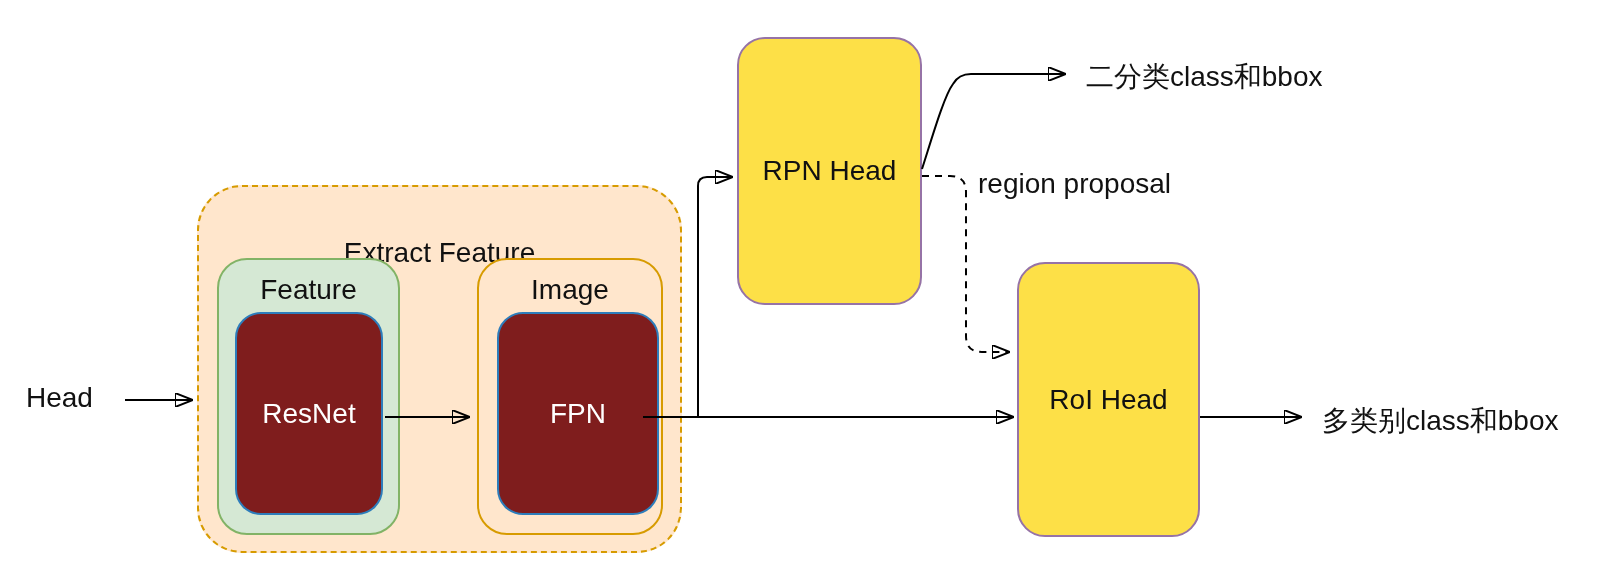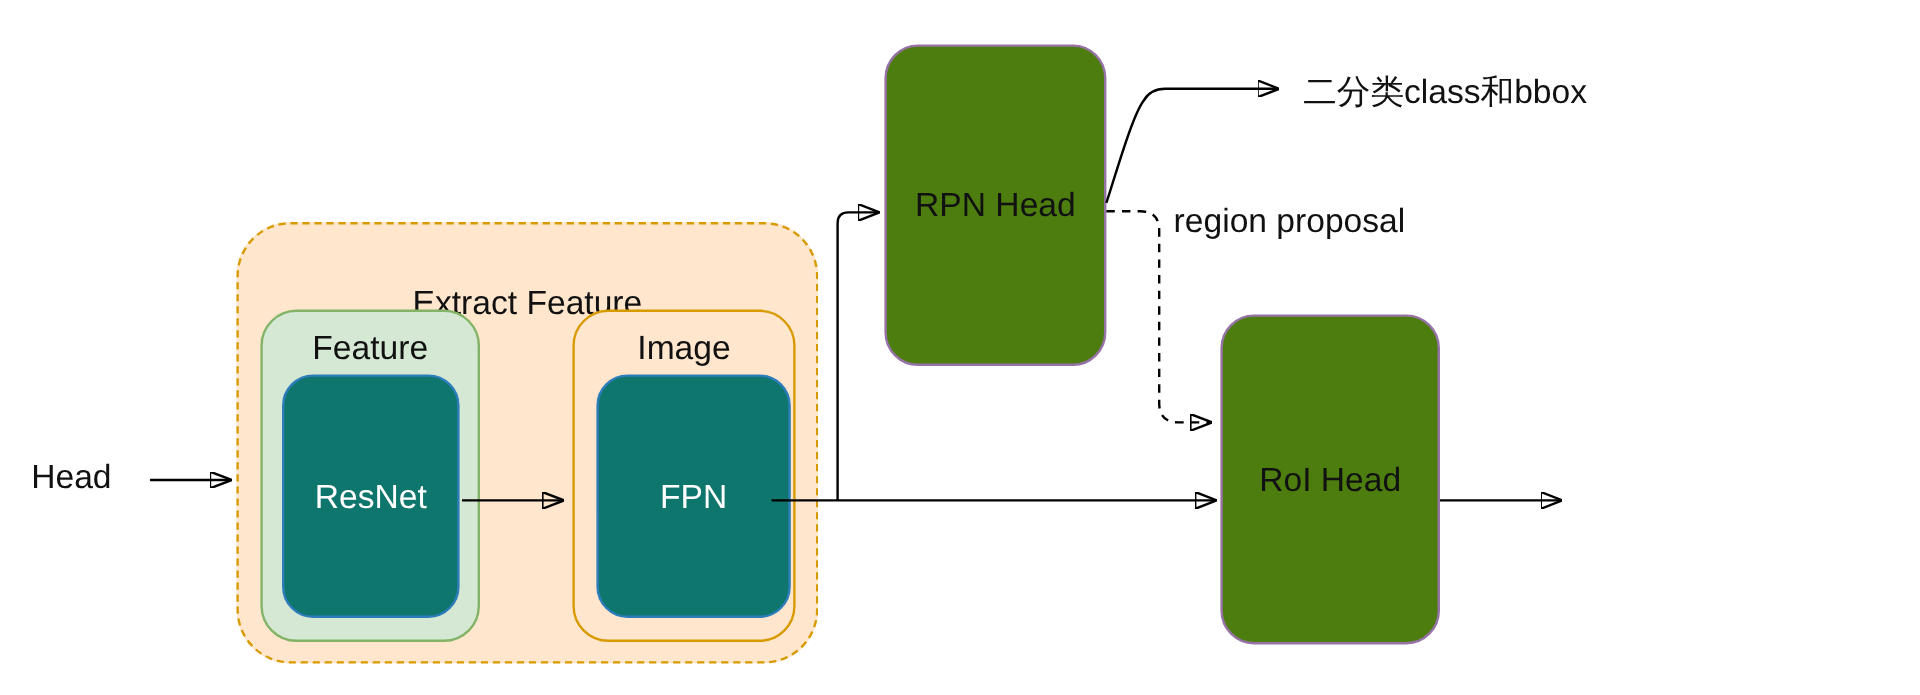--- a/index.html
+++ b/index.html
@@ -39,35 +39,35 @@
     z-index: 2;
   }
   #neck {
     left: 477px; top: 258px; width: 186px; height: 277px;
     background: #FFE6CC;
     border: 2px solid #D79B00;
     border-radius: 30px;
     z-index: 2;
   }
   .blue-block {
-    background: #0f766e;
+    background: #7f1d1d;
     border: 2px solid #2D7DBB;
     border-radius: 26px;
     display: flex;
     align-items: center;
     justify-content: center;
     font-size: 28px;
     color: #ffffff;
     z-index: 3;
   }
   #resnet { left: 235px; top: 312px; width: 148px; height: 203px; }
   #fpn    { left: 497px; top: 312px; width: 162px; height: 203px; }
 
   .head-block {
-    background: #4d7c0f;
+    background: #fde047;
     border: 2px solid #9673A6;
     border-radius: 28px;
     display: flex;
     align-items: center;
     justify-content: center;
     font-size: 28px;
     color: #111111;
     z-index: 2;
   }
   #rpn-head { left: 737px; top: 37px;  width: 185px; height: 268px; }
@@ -131,20 +131,21 @@
   <div id="roi-head" class="abs head-block">
     <span>RoI Head</span>
   </div>
 
   <div id="image-label" class="free-label">Head</div>
 
   <div id="region-prop-label" class="free-label">region proposal</div>
 
   <div id="binary-out-label" class="free-label">二分类class和bbox</div>
 
+  <div id="multi-out-label" class="free-label">多类别class和bbox</div>
 
   <svg id="connector-layer" viewBox="0 0 1600 579" xmlns="http://www.w3.org/2000/svg">
     <defs>
       <marker id="arrow" markerUnits="userSpaceOnUse" markerWidth="18" markerHeight="14" refX="16" refY="7" orient="auto">
         <path d="M0,0 L18,7 L0,14 Z" fill="#000000" stroke="none"></path>
       </marker>
     </defs>
 
     <path d="M125 400 L191 400" marker-end="url(#arrow)"></path>
 

